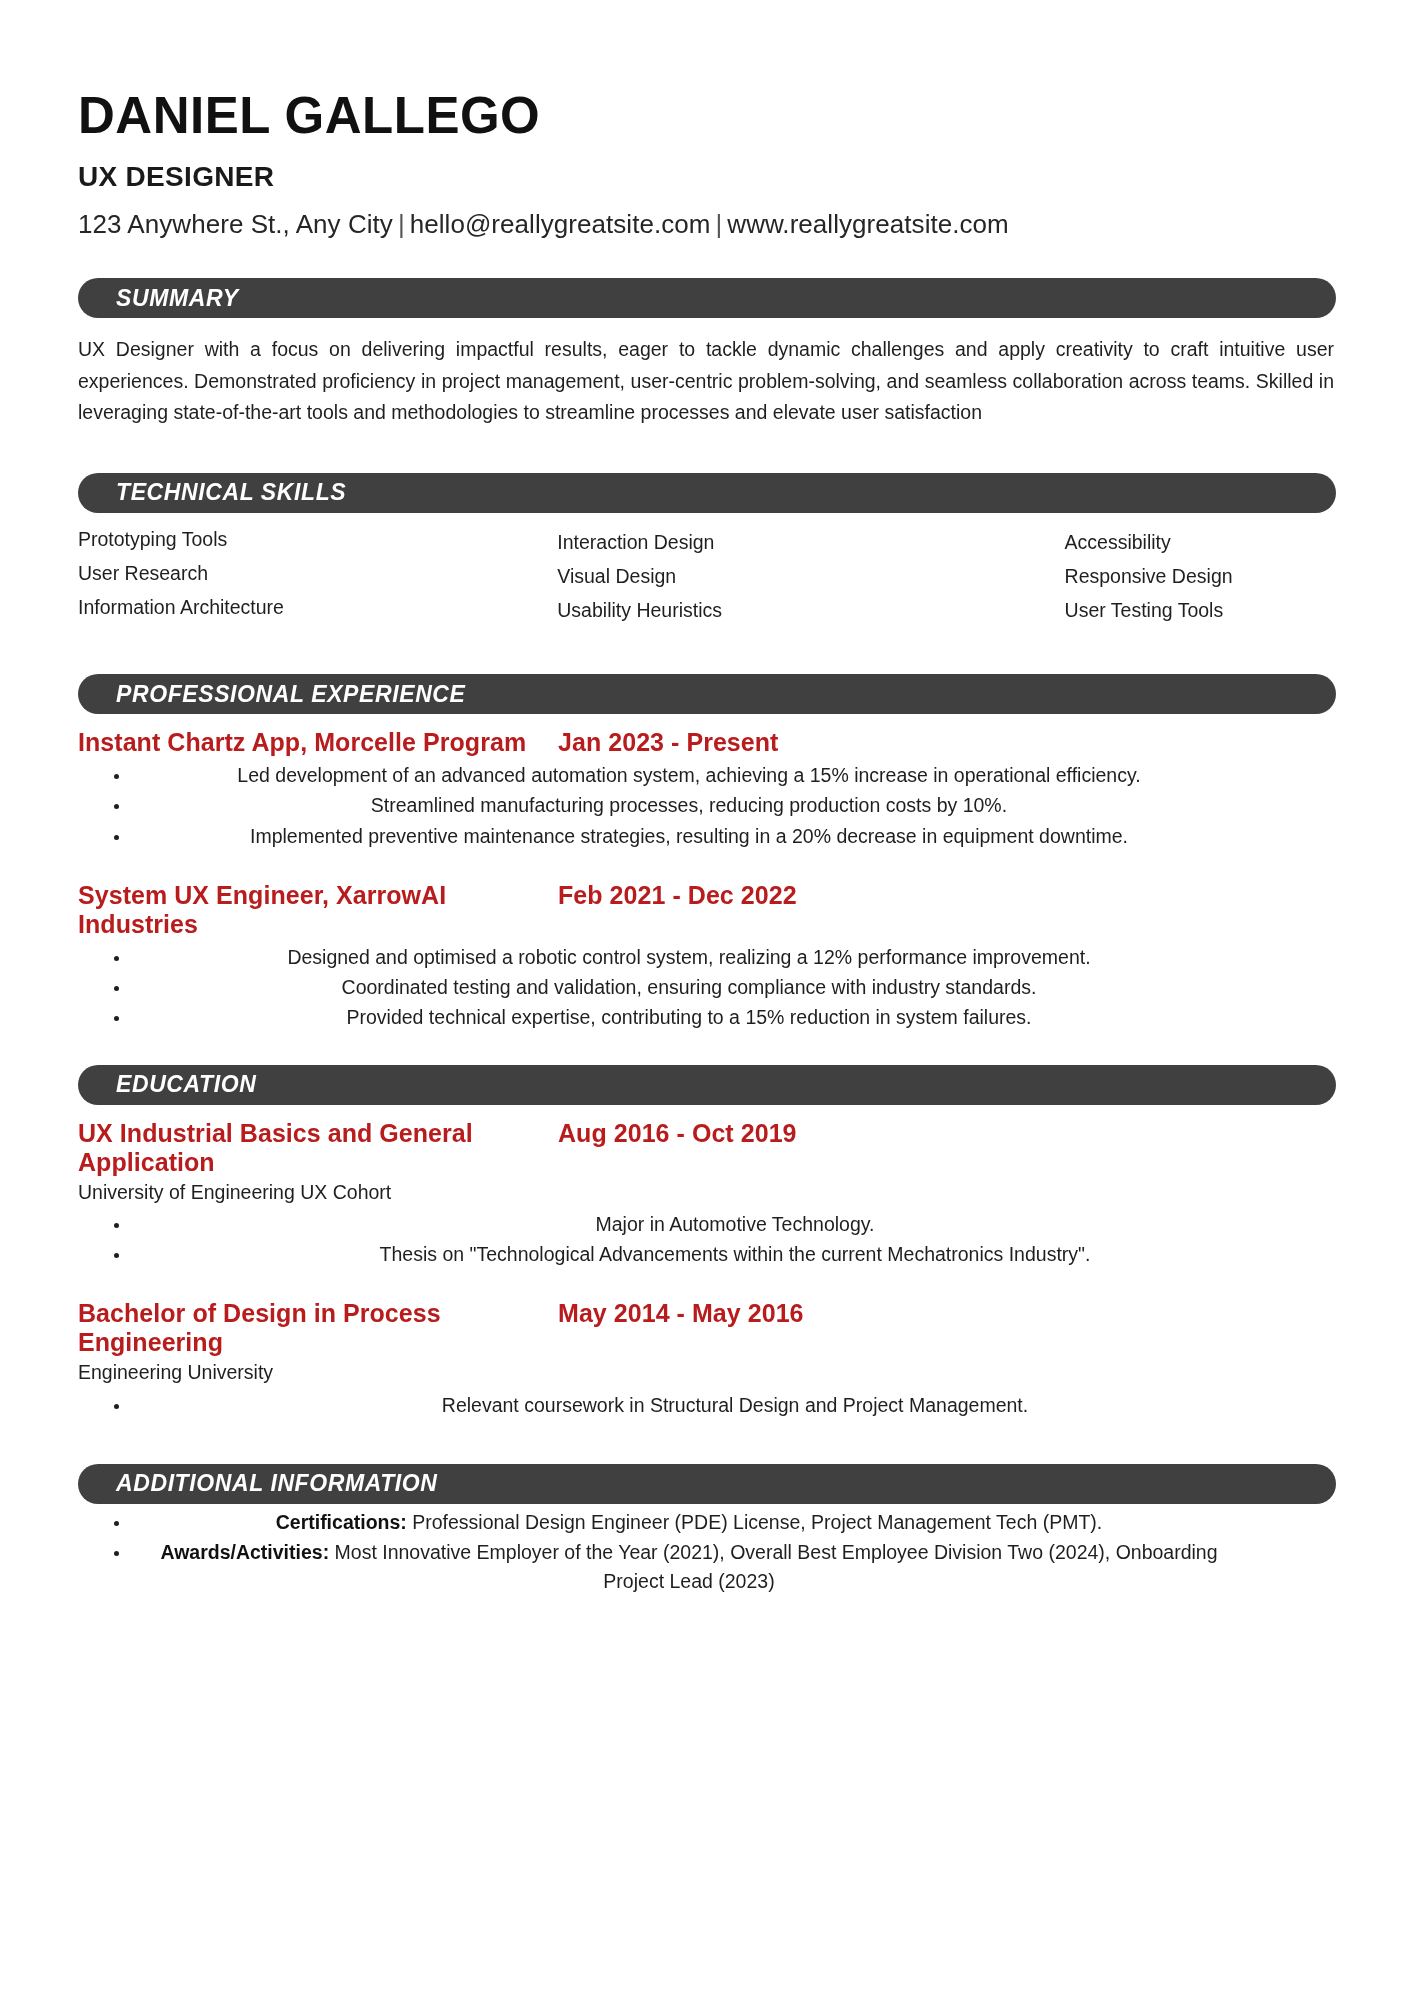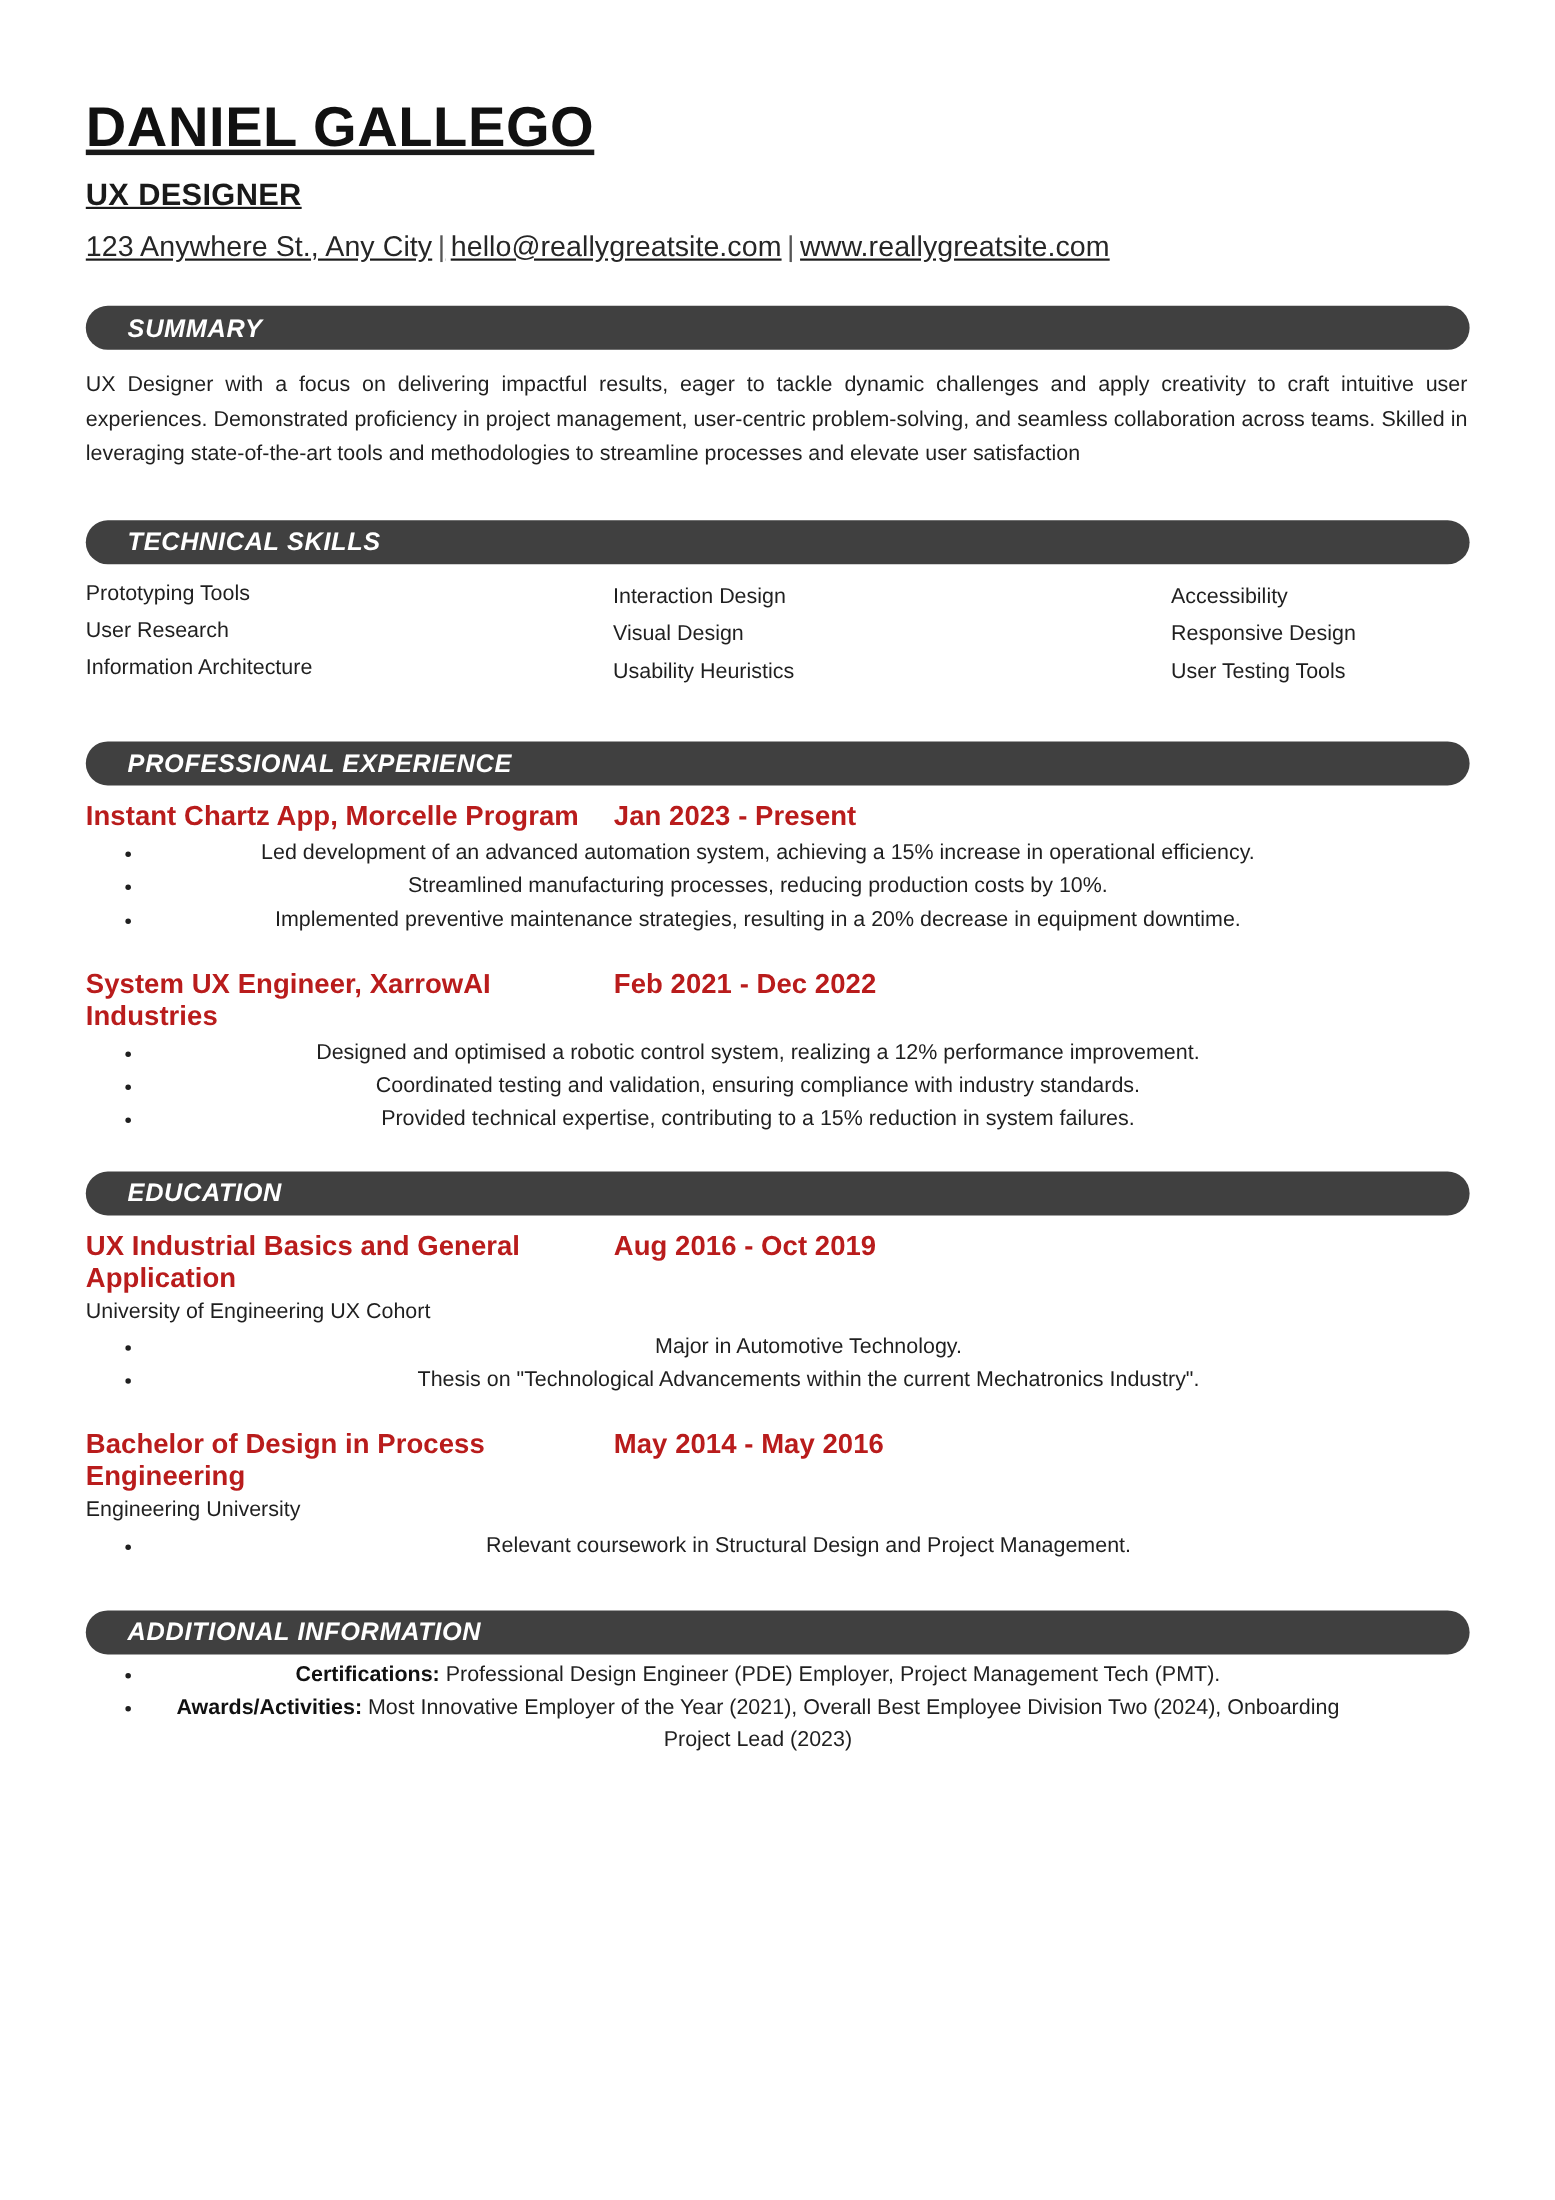--- a/index.html
+++ b/index.html
@@ -19,21 +19,20 @@
     width: 1414px;
     height: 2000px;
     background: #ffffff;
     box-sizing: border-box;
     padding: 0 78px;
   }
 
   
   .header {
     padding-top: 88px;
-    text-decoration: underline;
   }
   .name {
     font-size: 51px;
     font-weight: 700;
     letter-spacing: 0.5px;
     line-height: 1.08;
     color: #111111;
     margin: 0 0 18px 0;
     font-stretch: condensed;
   }
@@ -264,21 +263,21 @@
     </div>
   </div>
 
   <div class="section sec-add">
     <div class="banner">
       <span class="banner-text">ADDITIONAL INFORMATION</span>
     </div>
     <ul class="bullets add-bullets">
       <li>
         <b>Certifications:</b>
-        <span>Professional Design Engineer (PDE) Employer, Project Management Tech (PMT).</span>
+        <span>Professional Design Engineer (PDE) License, Project Management Tech (PMT).</span>
       </li>
       <li>
         <b>Awards/Activities:</b>
         <span>Most Innovative Employer of the Year (2021), Overall Best Employee Division Two (2024), Onboarding Project Lead (2023)</span>
       </li>
     </ul>
   </div>
 
 </div>
 

